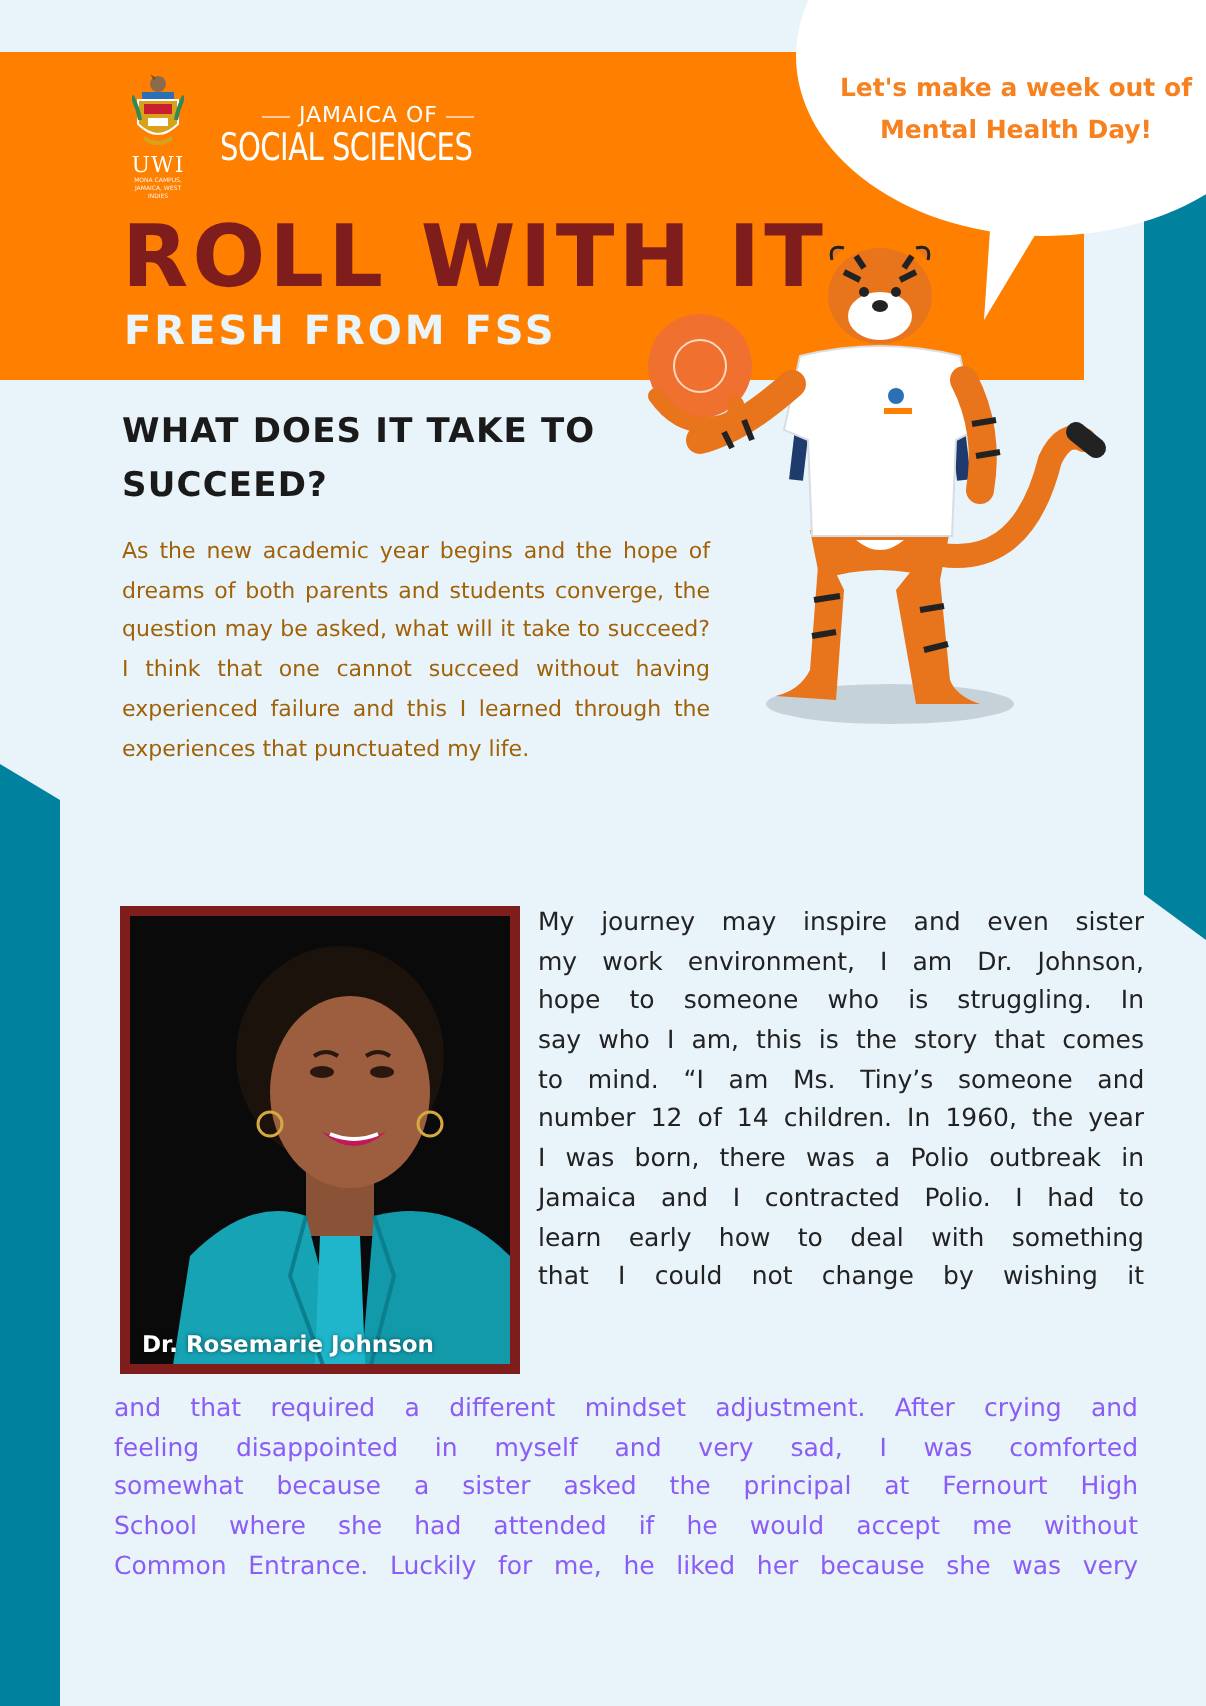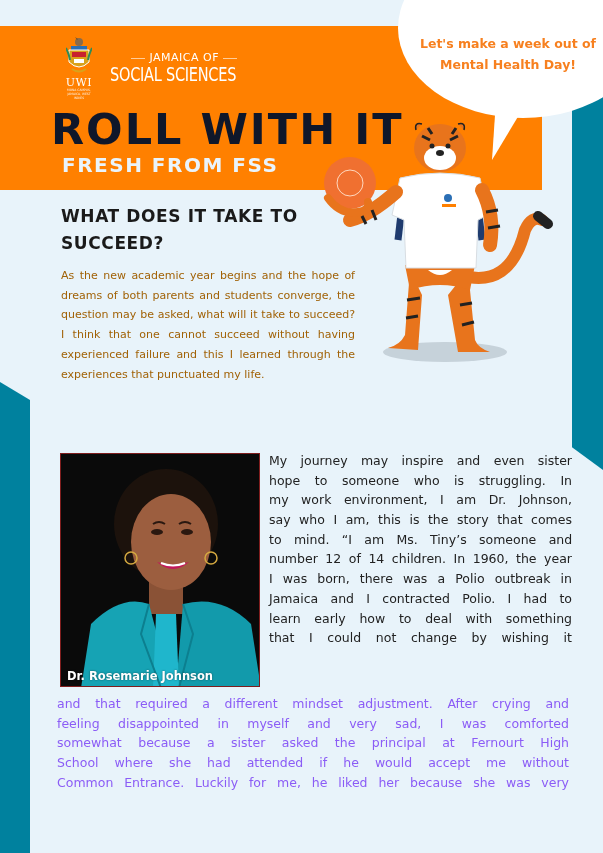--- a/index.html
+++ b/index.html
@@ -39,21 +39,21 @@
       font-family: "DejaVu Sans", sans-serif; font-size: 11px; letter-spacing: 0.5px; line-height: 12px;
       display: flex; align-items: center; justify-content: center; gap: 4px;
     }
     .faculty-of::before, .faculty-of::after { content: ""; display: block; width: 14px; height: 1px; background: rgba(255,255,255,0.6); }
     .faculty-name {
       font-family: "DejaVu Sans Condensed", "DejaVu Sans", sans-serif; font-size: 19px; line-height: 20px;
       letter-spacing: -0.3px; font-stretch: condensed; transform: scaleX(0.85); transform-origin: left center;
       white-space: nowrap;
     }
     .roll-title {
-      position: absolute; left: 51px; top: 80px; color: #0f172a;
+      position: absolute; left: 61px; top: 80px; color: #7f1d1d;
       font-family: "DejaVu Sans", sans-serif; font-weight: bold; font-size: 43px; letter-spacing: 2px; line-height: 46px;
       white-space: nowrap;
     }
     .roll-sub {
       position: absolute; left: 62px; top: 128px; color: #eaf4fb;
       font-family: "DejaVu Sans", sans-serif; font-weight: bold; font-size: 20px; letter-spacing: 1.5px; line-height: 22px;
       white-space: nowrap;
     }
 
     
@@ -80,21 +80,21 @@
       color: #1a1a1a; font-weight: bold; font-size: 17px; line-height: 27px; letter-spacing: 0.6px;
     }
     .intro {
       position: absolute; left: 61px; top: 266px; width: 294px;
       color: #a16207; font-size: 11px; line-height: 19.7px; text-align: justify; text-align-last: left;
     }
 
     
     .photo {
       position: absolute; left: 60px; top: 453px; width: 200px; height: 234px;
-      background: #0b0b0b; overflow: hidden; border: 1px solid #7f1d1d;
+      background: #0b0b0b; overflow: hidden; border: 5px solid #7f1d1d;
     }
     .photo-caption {
       position: absolute; left: 6px; bottom: 3px; color: #fff; font-weight: bold; font-size: 11.5px; line-height: 14px;
       text-shadow: 0 0 2px rgba(0,0,0,0.5);
     }
 
     
     .story-right {
       position: absolute; left: 269px; top: 451px; width: 303px;
       color: #222; font-size: 12.5px; line-height: 19.7px; text-align: justify; text-align-last: justify;
@@ -218,22 +218,22 @@
       <path d="M200 234 L190 170 Q160 140 122 150 L115 234 Z" fill="#129aab"></path>
       <path d="M95 160 L115 160 L118 234 L92 234 Z" fill="#1fb6cc"></path>
       <path d="M88 150 L80 180 L100 234" stroke="#0c7f8f" stroke-width="2" fill="none"></path>
       <path d="M122 150 L132 180 L118 234" stroke="#0c7f8f" stroke-width="2" fill="none"></path>
     </svg>
     <div class="photo-caption">Dr. Rosemarie Johnson</div>
   </div>
 
   <div class="story-right">
     <span class="line" style="white-space: nowrap; display: block; word-spacing: 7.28906px;">My journey may inspire and even sister</span>
+    <span class="line" style="white-space: nowrap; display: block; word-spacing: 8.56771px;">my work environment, I am Dr. Johnson,</span>
     <span class="line" style="white-space: nowrap; display: block; word-spacing: 10.6016px;">hope to someone who is struggling. In</span>
-    <span class="line" style="white-space: nowrap; display: block; word-spacing: 8.56771px;">my work environment, I am Dr. Johnson,</span>
     <span class="line" style="white-space: nowrap; display: block; word-spacing: 4.57639px;">say who I am, this is the story that comes</span>
     <span class="line" style="white-space: nowrap; display: block; word-spacing: 8.39062px;">to mind. “I am Ms. Tiny’s someone and</span>
     <span class="line" style="white-space: nowrap; display: block; word-spacing: 3.58008px;">number 12 of 14 children. In 1960, the year</span>
     <span class="line" style="white-space: nowrap; display: block; word-spacing: 6.12695px;">I was born, there was a Polio outbreak in</span>
     <span class="line" style="white-space: nowrap; display: block; word-spacing: 8.34375px;">Jamaica and I contracted Polio. I had to</span>
     <span class="line" style="white-space: nowrap; display: block; word-spacing: 9.72135px;">learn early how to deal with something</span>
     <span class="line" style="white-space: nowrap; display: block; word-spacing: 10.6585px;">that I could not change by wishing it</span>
   </div>
 
   <div class="story-bottom">

